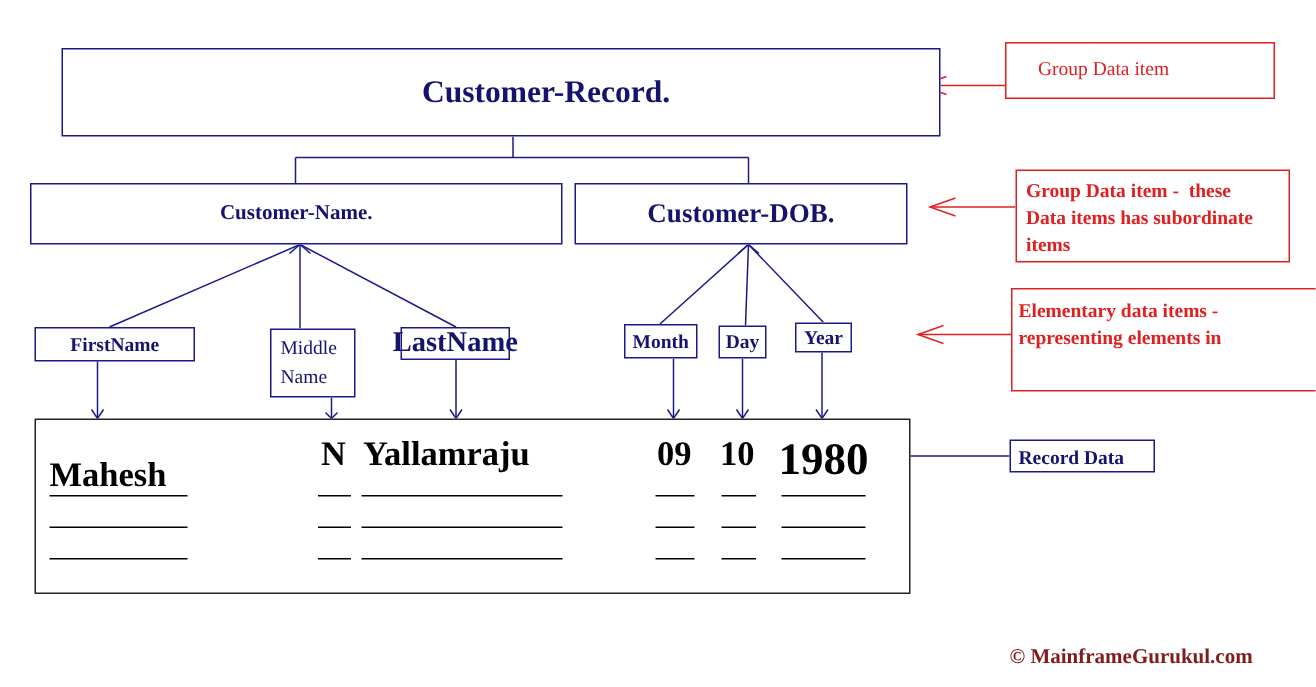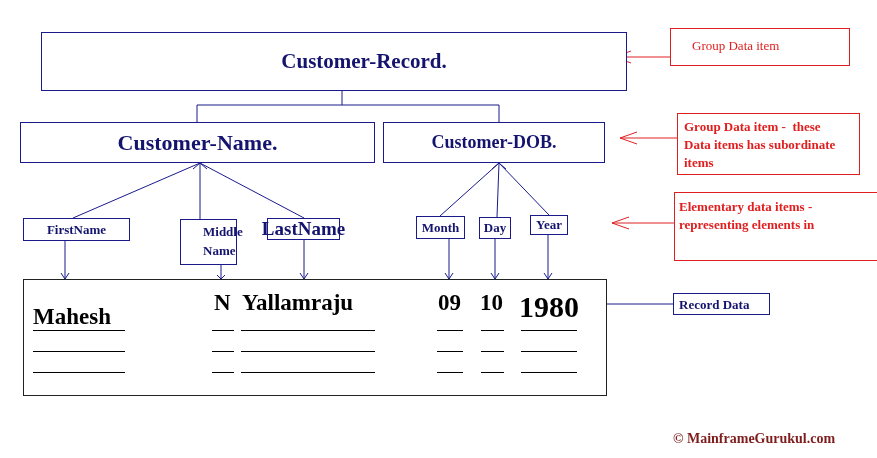--- a/index.html
+++ b/index.html
@@ -57,31 +57,31 @@
     <line x1="620" y1="138" x2="677" y2="138"></line>
     <polyline points="637,132 620,138 637,144"></polyline>
     <line x1="612" y1="223" x2="674" y2="223"></line>
     <polyline points="629,217 612,223 629,229"></polyline>
   </g>
 </svg>
 
 <div class="box navy center" style="left:19px;top:32px;width:586px;height:59px;font-size:21px;padding-left:60px;margin-left:22px;">
   <span>Customer-Record.</span>
 </div>
-<div class="box navy center" style="left:20px;top:122px;width:355px;height:41px;font-size:22px;">
+<div class="box navy center" style="left:20px;top:122px;width:355px;height:41px;font-size:14px;">
   <span>Customer-Name.</span>
 </div>
 <div class="box navy center" style="left:383px;top:122px;width:222px;height:41px;font-size:18px;">
   <span>Customer-DOB.</span>
 </div>
 
 <div class="box navy center" style="left:23px;top:218px;width:107px;height:23px;font-size:13px;">
   <span>FirstName</span>
 </div>
-<div class="box navy" style="left:180px;top:219px;width:57px;height:46px;font-size:13px;font-weight:bold;line-height:19px;padding:2px 0 0 22px;">
+<div class="box navy" style="left:180px;top:219px;width:57px;height:46px;font-size:13px;font-weight:normal;line-height:19px;padding:2px 0 0 6px;">
   <div>Middle</div>
   <div>Name</div>
 </div>
 <div class="box navy center" style="left:267px;top:218px;width:73px;height:22px;font-size:19px;">
   <span>LastName</span>
 </div>
 <div class="box navy center" style="left:416px;top:216px;width:49px;height:23px;font-size:13px;">
   <span>Month</span>
 </div>
 <div class="box navy center" style="left:479px;top:217px;width:32px;height:22px;font-size:13px;">

